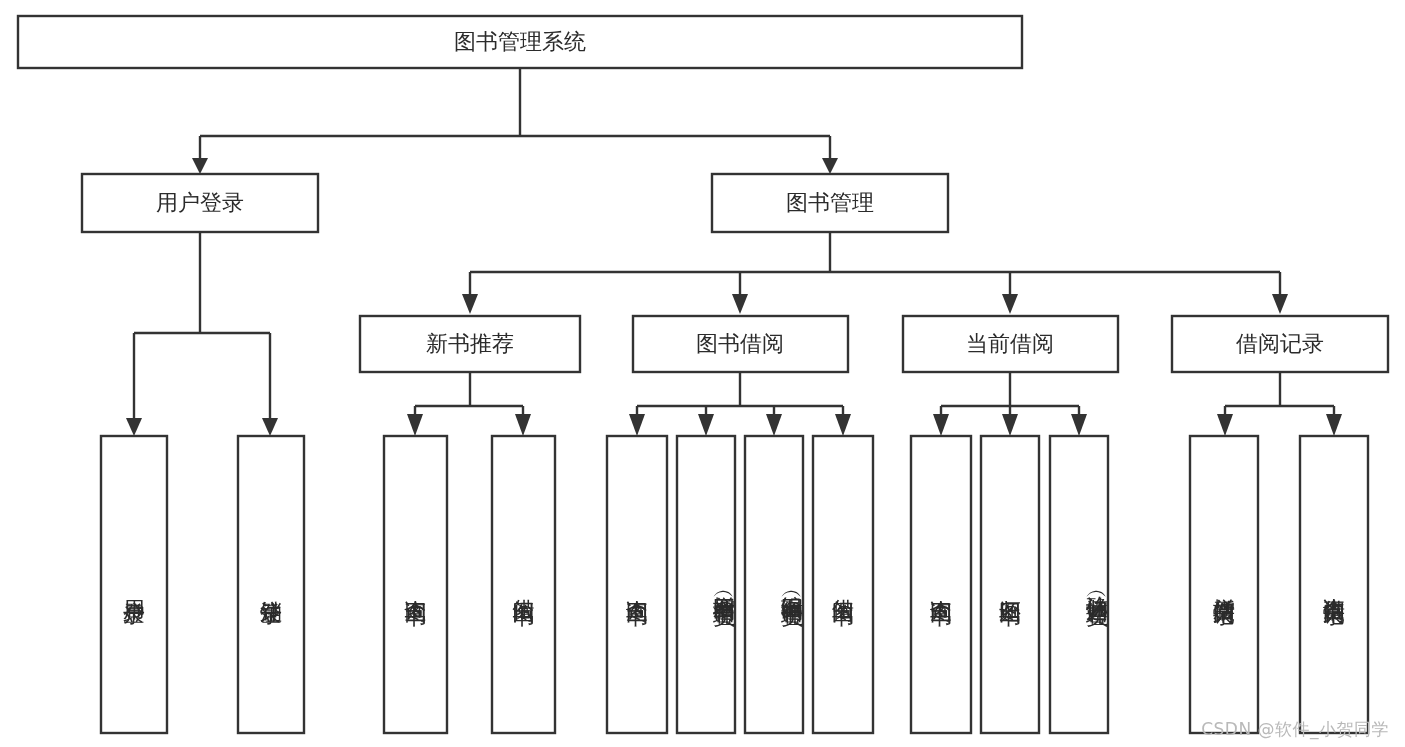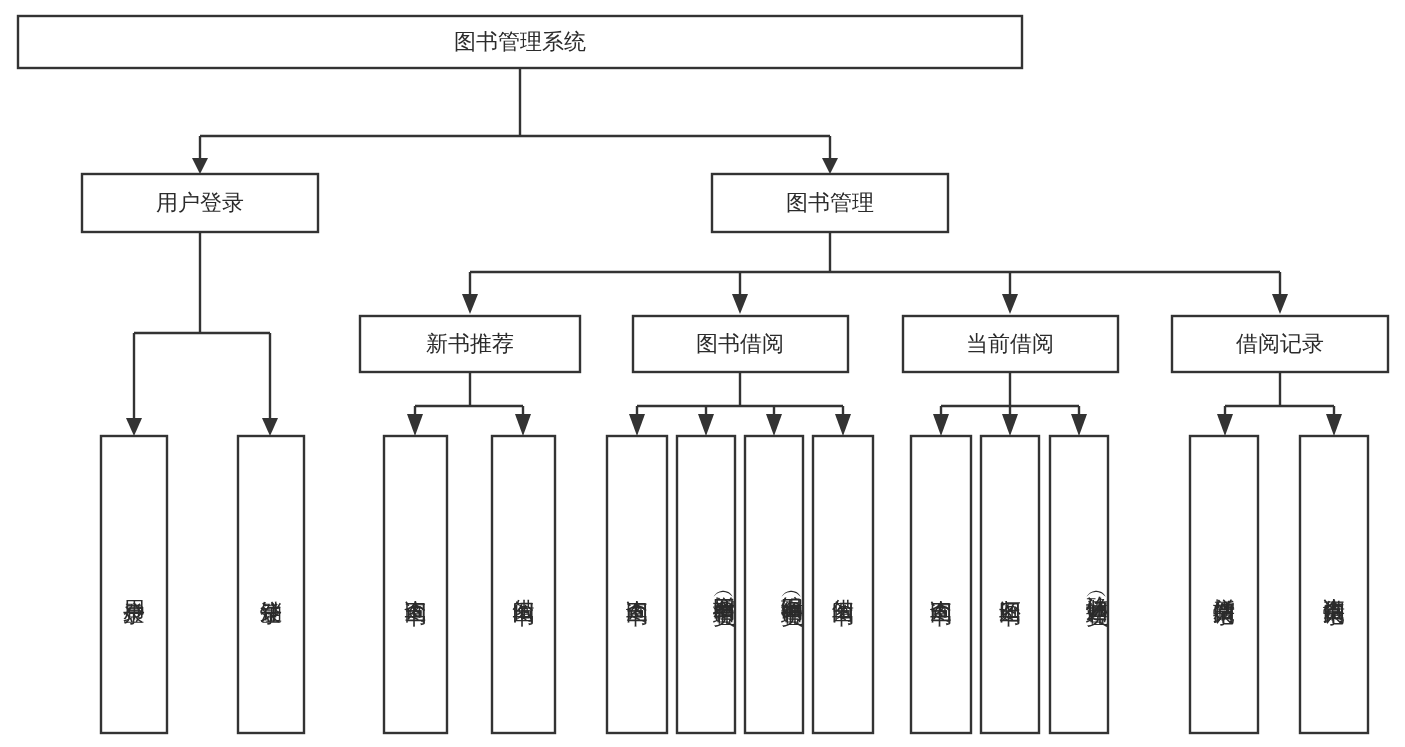--- a/index.html
+++ b/index.html
@@ -172,13 +172,14 @@
   <div class="vert-label top" style="left:745px;top:442px;width:58px;height:285px;">编辑图书（管理员）</div>
   <div class="vert-label" style="left:813px;top:436px;width:60px;height:297px;">借阅图书</div>
 
   <div class="vert-label" style="left:911px;top:436px;width:60px;height:297px;">查询图书</div>
   <div class="vert-label" style="left:981px;top:436px;width:58px;height:297px;">归还图书</div>
   <div class="vert-label top" style="left:1050px;top:442px;width:58px;height:285px;">确认归还（管理员）</div>
 
   <div class="vert-label" style="left:1190px;top:436px;width:68px;height:297px;">新增借阅记录</div>
   <div class="vert-label" style="left:1300px;top:436px;width:68px;height:297px;">查询借阅记录</div>
 
+  <div class="watermark">CSDN @软件_小贺同学</div>
 </div>
 
 </body></html>

